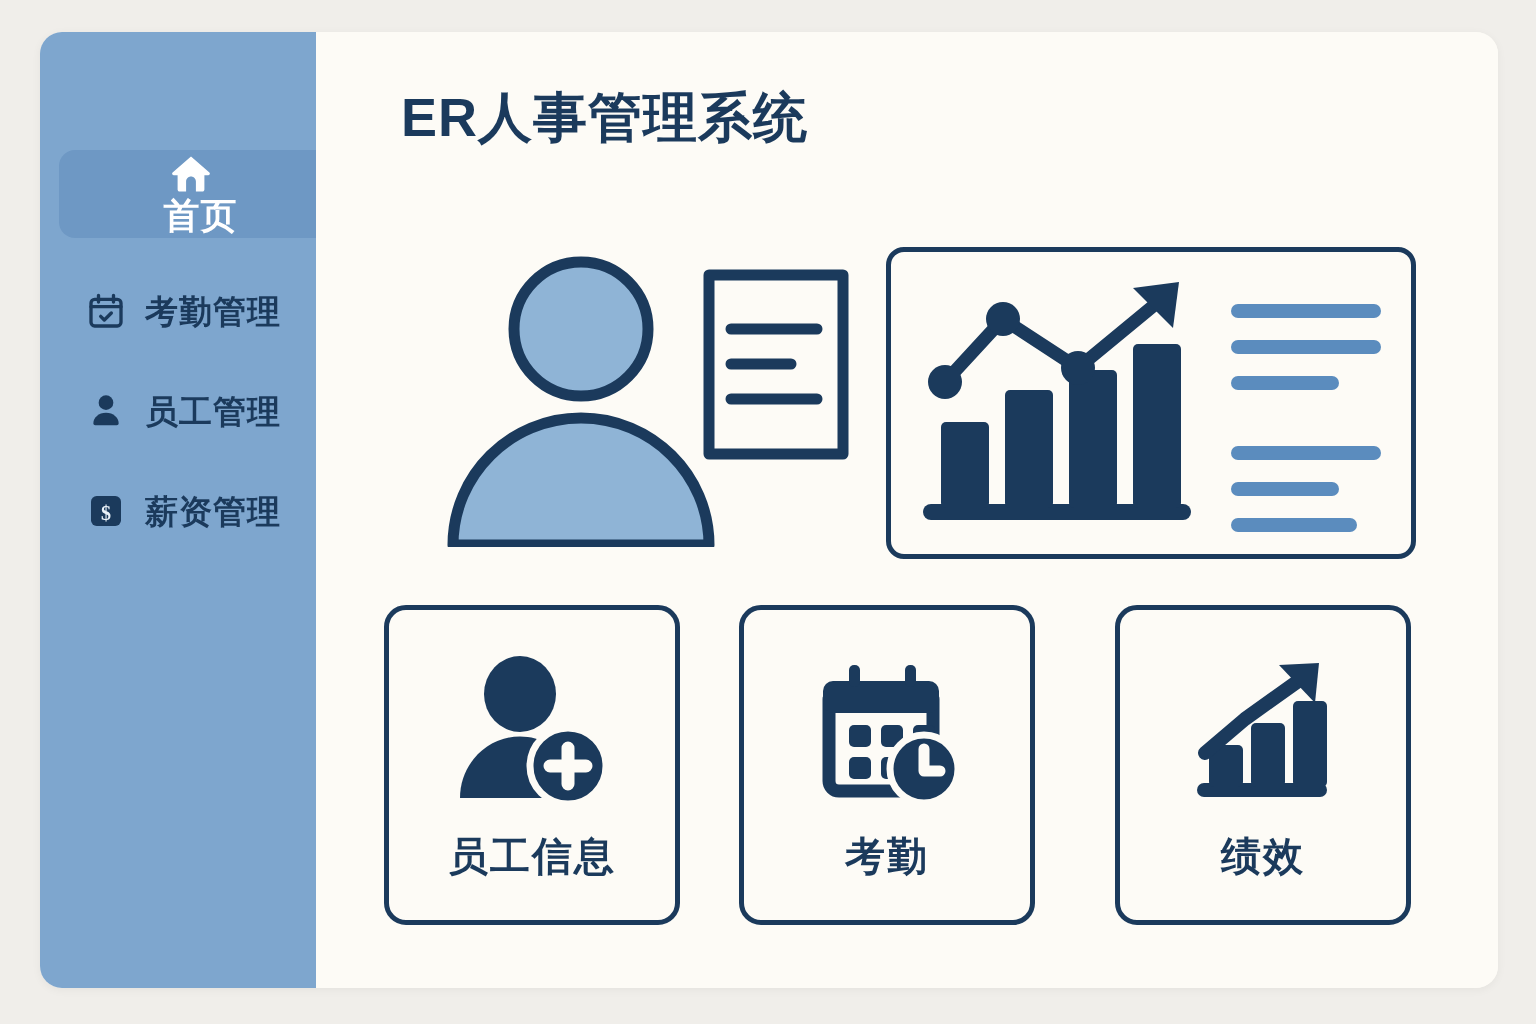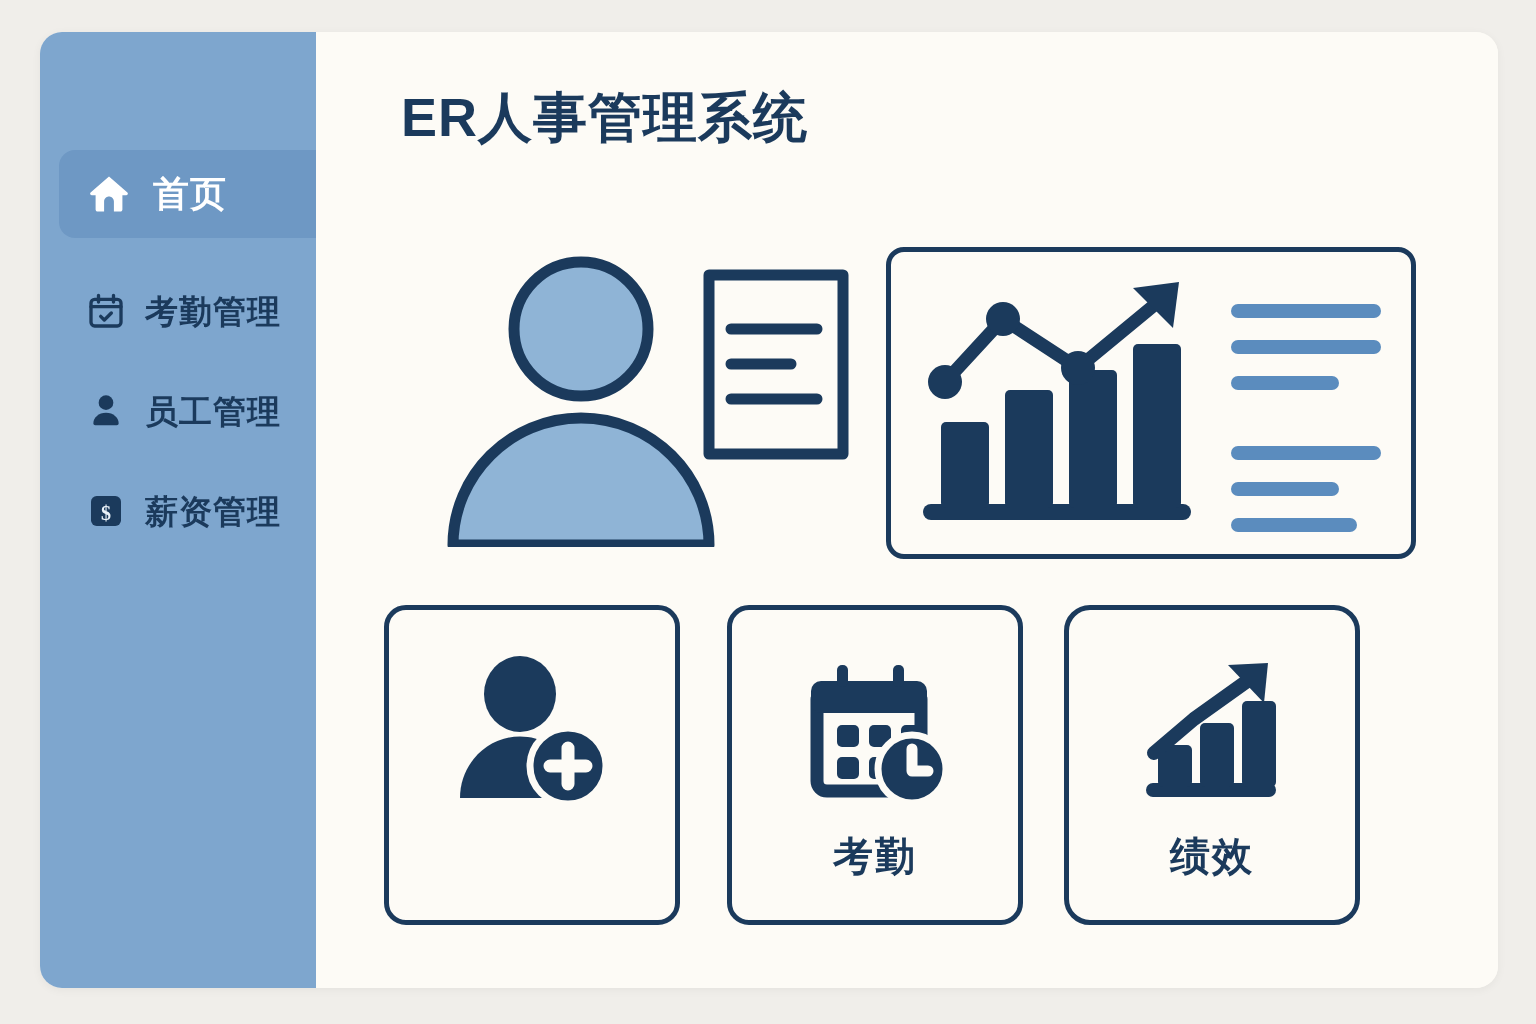--- a/index.html
+++ b/index.html
@@ -51,20 +51,21 @@
 
   .nav-item.active {
     background: #6E98C4;
     border-top-left-radius: 16px;
     border-bottom-left-radius: 16px;
     margin-left: 19px;
     padding-left: 26px;
     width: 257px;
     height: 88px;
     color: #FFFFFF;
+    flex-direction: column;
   }
 
   .nav-icon {
     width: 42px;
     flex: 0 0 42px;
     height: 42px;
     display: flex;
     align-items: center;
     justify-content: center;
     margin-right: 18px;
@@ -156,22 +157,22 @@
     border: 5px solid #1B3A5C;
     border-radius: 22px;
     background: #FDFBF6;
     display: flex;
     flex-direction: column;
     align-items: center;
     justify-content: flex-start;
     padding-top: 38px;
   }
   #card-employee { left: 68px; }
-  #card-attendance { left: 411px; }
-  #card-performance { left: 748px; border-radius: 26px; }
+  #card-attendance { left: 423px; }
+  #card-performance { left: 799px; }
 
   .card-icon {
     width: 170px;
     height: 170px;
     display: flex;
     align-items: center;
     justify-content: center;
   }
   .card-icon svg { display: block; }
 
@@ -287,20 +288,21 @@
 
     <div class="card" id="card-employee">
       <div class="card-icon">
         <svg width="160" height="160" viewBox="0 0 160 160" fill="#1B3A5C">
           <ellipse cx="68" cy="41" rx="36" ry="38"></ellipse>
           <path d="M8 145c0-34 27-61.5 60-61.5s60 27.5 60 61.5z"></path>
           <circle cx="116" cy="113" r="38" fill="#1B3A5C" stroke="#FDFBF6" stroke-width="7"></circle>
           <path d="M116 95v36M98 113h36" stroke="#FDFBF6" stroke-width="13" stroke-linecap="round"></path>
         </svg>
       </div>
+      <div class="card-label">员工信息</div>
     </div>
 
     <div class="card" id="card-attendance">
       <div class="card-icon">
         <svg width="160" height="160" viewBox="0 0 160 160">
 
           <path d="M22 46h104v92H32a10 10 0 0 1-10-10z" fill="none" stroke="#1B3A5C" stroke-width="13" stroke-linejoin="round" stroke-linecap="round"></path>
 
           <rect x="16" y="28" width="116" height="32" rx="10" fill="#1B3A5C"></rect>
 

